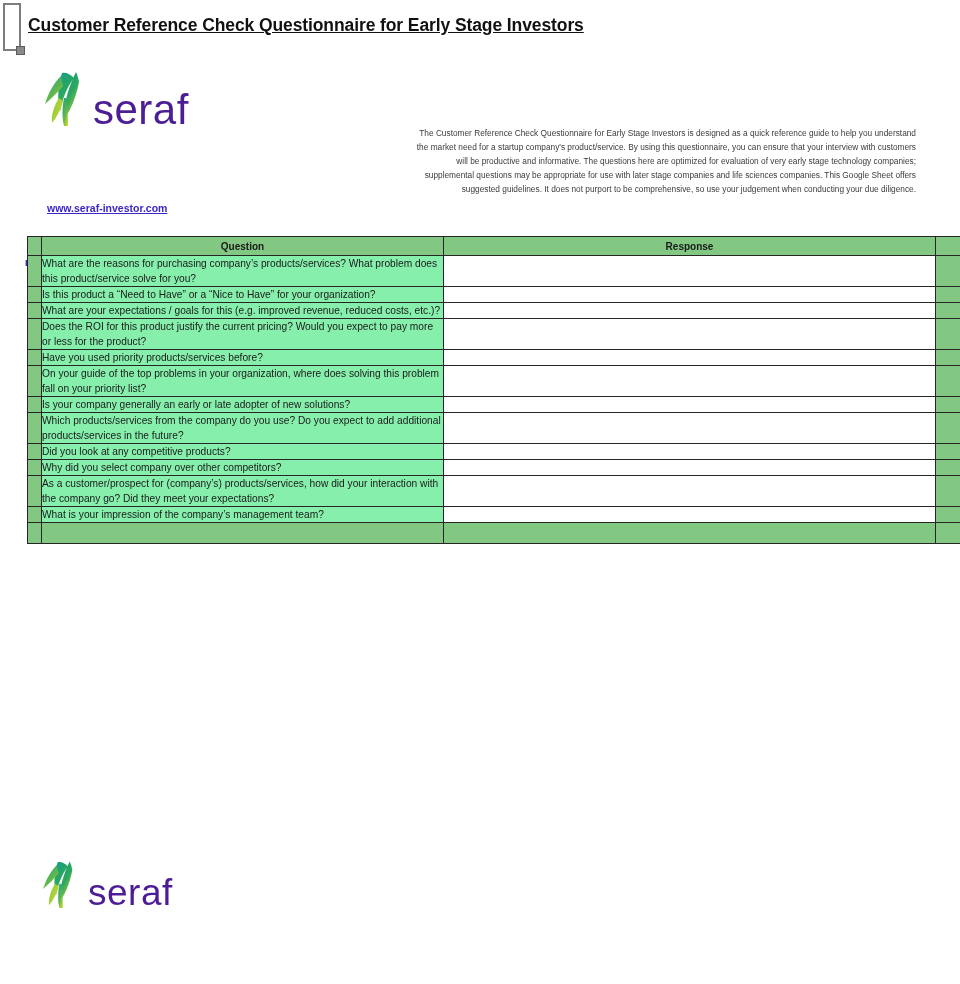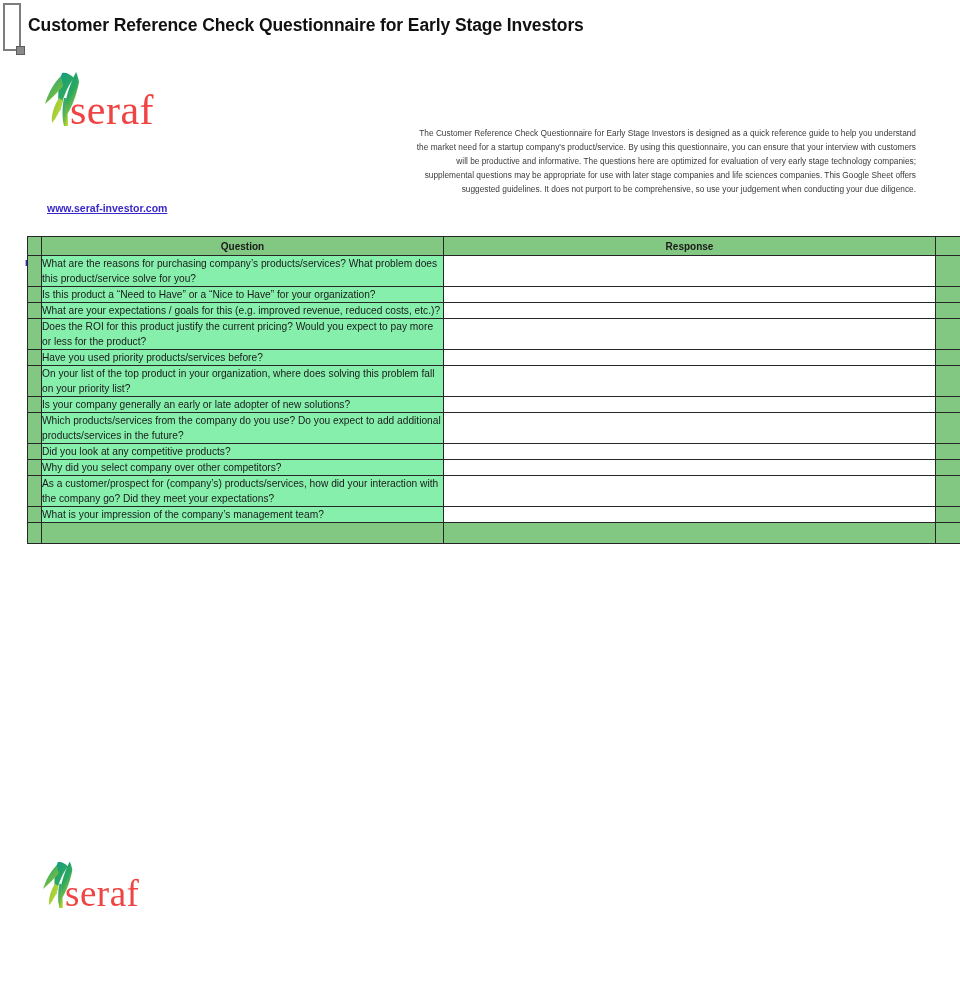--- a/index.html
+++ b/index.html
@@ -41,39 +41,41 @@
   
   #page-title {
     position: absolute;
     left: 28px;
     top: 15px;
     font-size: 17.5px;
     font-weight: bold;
     letter-spacing: -0.1px;
     color: #111111;
     white-space: nowrap;
+    text-decoration: underline;
   }
 
   
   .intro {
     position: absolute;
     left: 0;
     top: 56px;
     width: 960px;
     height: 176px;
   }
 
   .logo-block { position: absolute; }
   .logo-head { position: relative; width: 150px; height: 72px; }
   .logo-head svg { position: absolute; left: 0; top: 0; }
   .logo-word {
     position: absolute;
-    font-family: Liberation Serif, serif;
-    color: #ef4444;
+    font-family: Liberation Sans, sans-serif;
+    color: #4c1d95;
     letter-spacing: 0.5px;
+    margin-left: 23px;
   }
 
   .link {
     color: #3a27c8;
     text-decoration: underline;
     font-weight: bold;
     display: inline-block;
   }
 
   #intro-site-link {
@@ -255,21 +257,21 @@
         <td class="green"></td>
       </tr>
       <tr>
         <td class="green"></td>
         <td class="qcell">Have you used priority products/services before?</td>
         <td class="rcell"></td>
         <td class="green"></td>
       </tr>
       <tr>
         <td class="green"></td>
-        <td class="qcell">On your list of the top product in your organization, where does solving this problem fall on your priority list?</td>
+        <td class="qcell">On your guide of the top problems in your organization, where does solving this problem fall on your priority list?</td>
         <td class="rcell"></td>
         <td class="green"></td>
       </tr>
       <tr>
         <td class="green"></td>
         <td class="qcell">Is your company generally an early or late adopter of new solutions?</td>
         <td class="rcell"></td>
         <td class="green"></td>
       </tr>
       <tr>

